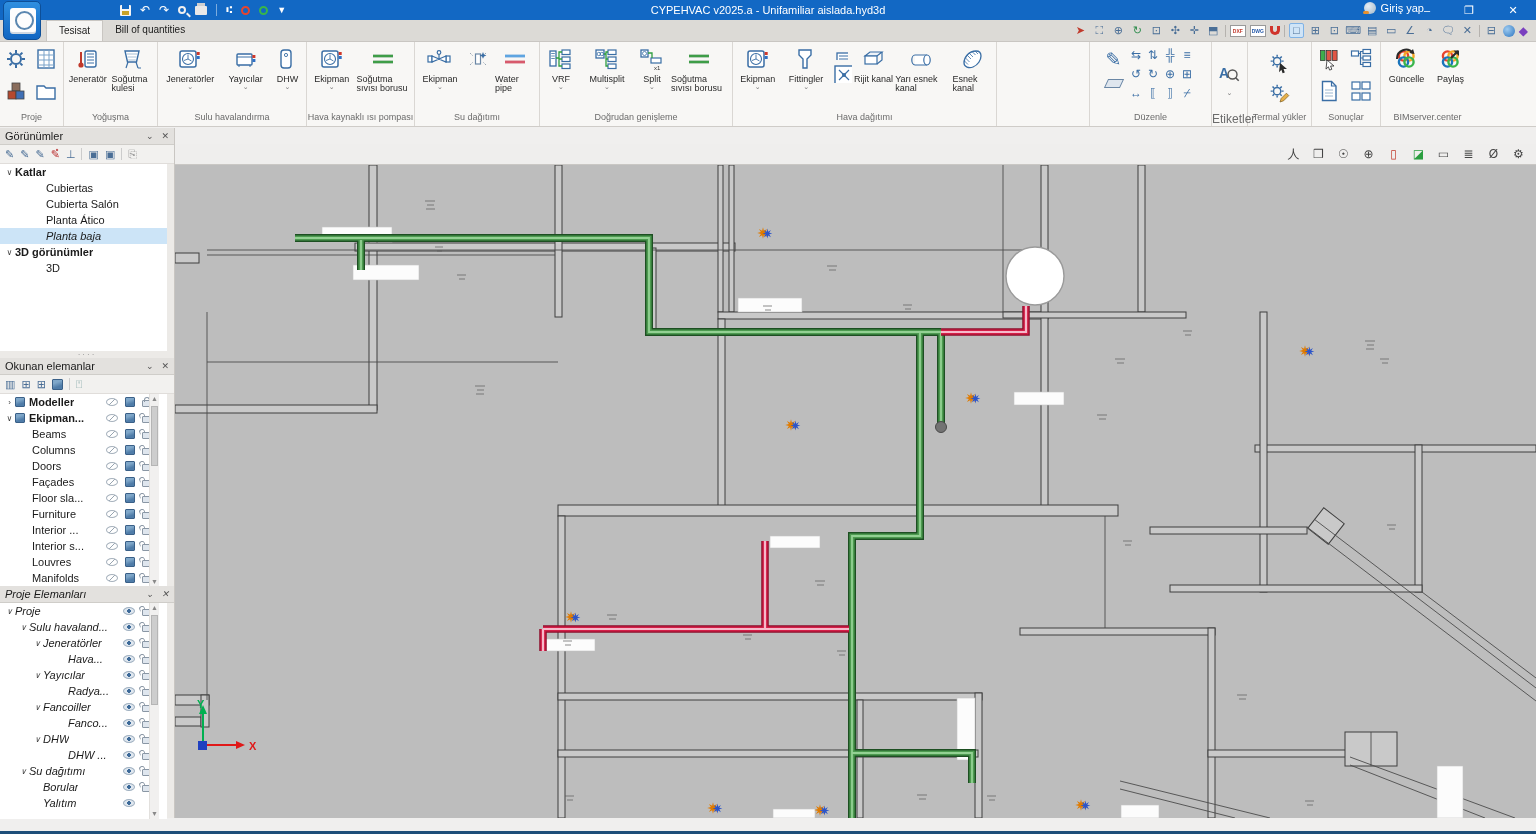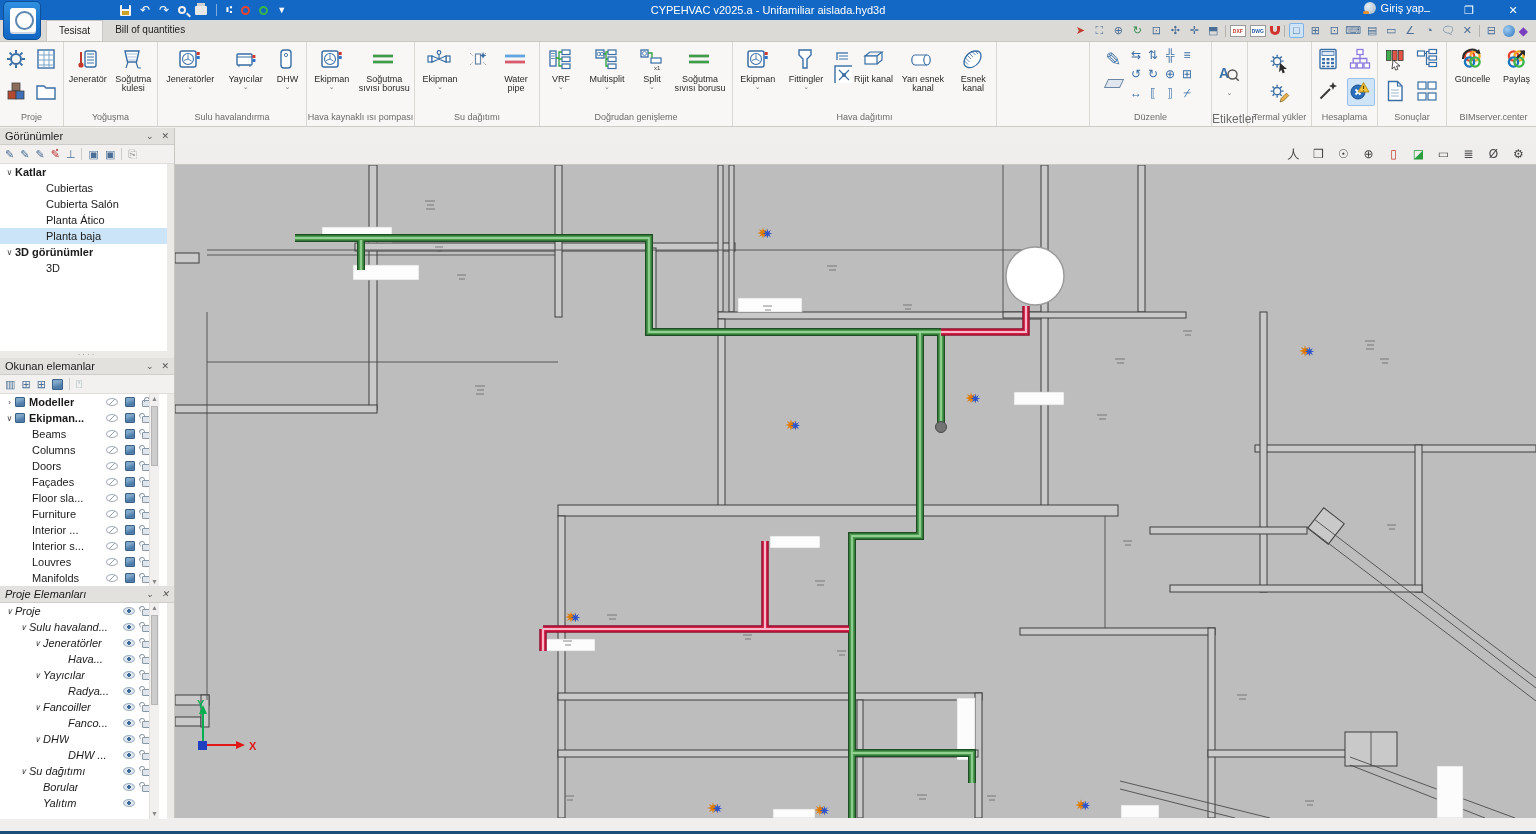--- a/index.html
+++ b/index.html
@@ -43,42 +43,42 @@
   .chip.b{color:#2458a8;}
   .mag{width:10px;height:9px;border:3px solid #d0342c;border-top:none;border-radius:0 0 6px 6px;}
   .glb2{width:12px;height:12px;border-radius:50%;background:radial-gradient(circle at 35% 35%,#9ecbf0,#2a74c0);}
   .hlp{color:#7a3fbf;font-size:12px;}
 
   
   .ribbon{position:absolute;top:42px;left:0;right:0;height:85px;background:#f8f7f5;border-bottom:1px solid #cfccc8;display:flex;}
   .rgroup{position:relative;border-right:1px solid #dad7d3;display:flex;flex-direction:column;flex:none;}
   .rbtns{flex:1;display:flex;justify-content:center;align-items:flex-start;gap:2px;padding:3px 2px 0 2px;}
   .rlabel{height:14px;font-size:9px;color:#6b6b6b;text-align:center;white-space:nowrap;overflow:visible;}
-  .rbtn{display:flex;flex-direction:column;align-items:center;font-size:9px;color:#2a2a2a;text-align:center;line-height:1.05;}
+  .rbtn{display:flex;flex-direction:column;align-items:center;font-size:9px;color:#2a2a2a;text-align:left;line-height:1.05;}
   .rbtn .ric{height:30px;display:flex;align-items:center;justify-content:center;}
   .rbtn .ddm{font-size:7px;color:#777;line-height:5px;}
   .i24{width:26px;height:26px;}
   .i13{width:13px;height:13px;}
   .grid22{display:grid;grid-template-columns:28px 28px;grid-auto-rows:30px;align-items:center;justify-items:center;}
   .minicol{display:flex;flex-direction:column;gap:3px;align-items:center;padding-top:2px;}
   .editgrid{display:grid;grid-template-columns:repeat(4,17px);grid-auto-rows:19px;align-items:center;justify-items:center;color:#3a6ea5;font-size:12px;}
   .bigglyph{font-size:19px;color:#3a6ea5;}
   .eraser{width:16px;height:9px;background:#dfe6ee;border:1px solid #6b87a5;transform:skewX(-25deg);}
   .selbtn{background:#cfe4f7;border:1px solid #9ac1e8;border-radius:2px;}
 
   
   .panel{position:absolute;left:0;width:175px;background:#eceae7;border-right:1px solid #c9c6c2;}
   .phead{height:16px;background:#e3e1de;border-bottom:1px solid #cfcdc9;display:flex;align-items:center;font-size:11px;color:#1a1a1a;padding:8px 5px;}
   .phx{margin-left:auto;display:flex;gap:8px;color:#555;font-size:9px;}
   .ptools{height:19px;display:flex;align-items:center;gap:6px;padding:0 5px;background:#f2f1ef;border-bottom:1px solid #e0ddda;color:#4a6e96;font-size:11px;}
   .ptools .sep{width:1px;height:12px;background:#ccc;}
   .tree{position:relative;background:#fff;width:167px;overflow:hidden;}
   .trow{height:16px;display:flex;align-items:center;font-size:11px;color:#1a1a1a;white-space:nowrap;}
   .trow .exp{width:11px;font-size:8px;color:#444;text-align:center;flex:none;}
-  .trow.sel{background:#cce4f7;}
+  .trow.sel{background:#cce4f7;font-style:italic;}
   .trow.b .lbl{font-weight:bold;}
   .lv0{padding-left:4px;}.lv1{padding-left:18px;}.lv2{padding-left:32px;}.lv3{padding-left:46px;}
   .lbl{overflow:hidden;text-overflow:ellipsis;}
   .rowicons{margin-left:auto;display:flex;align-items:center;gap:7px;padding-right:16px;flex:none;}
   .eyes{width:12px;height:8px;border-radius:50%;border:1px solid #a7b2bd;background:linear-gradient(135deg,transparent 44%,#98a4b0 44%,#98a4b0 56%,transparent 56%);}
   .eye{width:12px;height:8px;border-radius:50%;border:1px solid #9fb0c0;background:radial-gradient(circle at 50% 50%,#3d6a99 1.6px,#dfe7ef 1.8px);}
   .cub{width:10px;height:10px;background:linear-gradient(160deg,#7fa7c9 30%,#4f7ca8 70%);border:1px solid #3a6088;border-radius:1px;}
   .lk{width:9px;height:7px;border:1px solid #8a97a5;background:#dfe6ee;position:relative;border-radius:1px;margin-top:3px;}
   .lk::before{content:"";position:absolute;left:1px;top:-4px;width:4px;height:4px;border:1px solid #8a97a5;border-bottom:none;border-radius:3px 3px 0 0;}
   .lk.open::before{left:-4px;transform:rotate(-18deg);}
@@ -649,39 +649,20 @@
         <svg class="i24">
             <use href="#s-gearhand"></use>
           </svg>
         <svg class="i24">
             <use href="#s-gearpencil"></use>
           </svg>
       </div>
       <div class="rlabel">Termal yükler</div>
     </div>
 
-    <div class="rgroup" style="width:66px;">
-      <div class="rbtns grid22" style="grid-template-columns:30px 30px;">
-        <svg class="i24">
-            <use href="#s-calc"></use>
-          </svg>
-        <svg class="i24">
-            <use href="#s-ptree"></use>
-          </svg>
-        <svg class="i24">
-            <use href="#s-wand"></use>
-          </svg>
-        <span class="selbtn" style="display:flex;align-items:center;justify-content:center;width:28px;height:28px;">
-          <svg class="i24">
-              <use href="#s-err"></use>
-            </svg>
-        </span>
-      </div>
-      <div class="rlabel">Hesaplama</div>
-    </div>
 
     <div class="rgroup" style="width:69px;">
       <div class="rbtns grid22" style="grid-template-columns:30px 30px;">
         <svg class="i24">
             <use href="#s-reshand"></use>
           </svg>
         <svg class="i24">
             <use href="#s-restree"></use>
           </svg>
         <svg class="i24">

